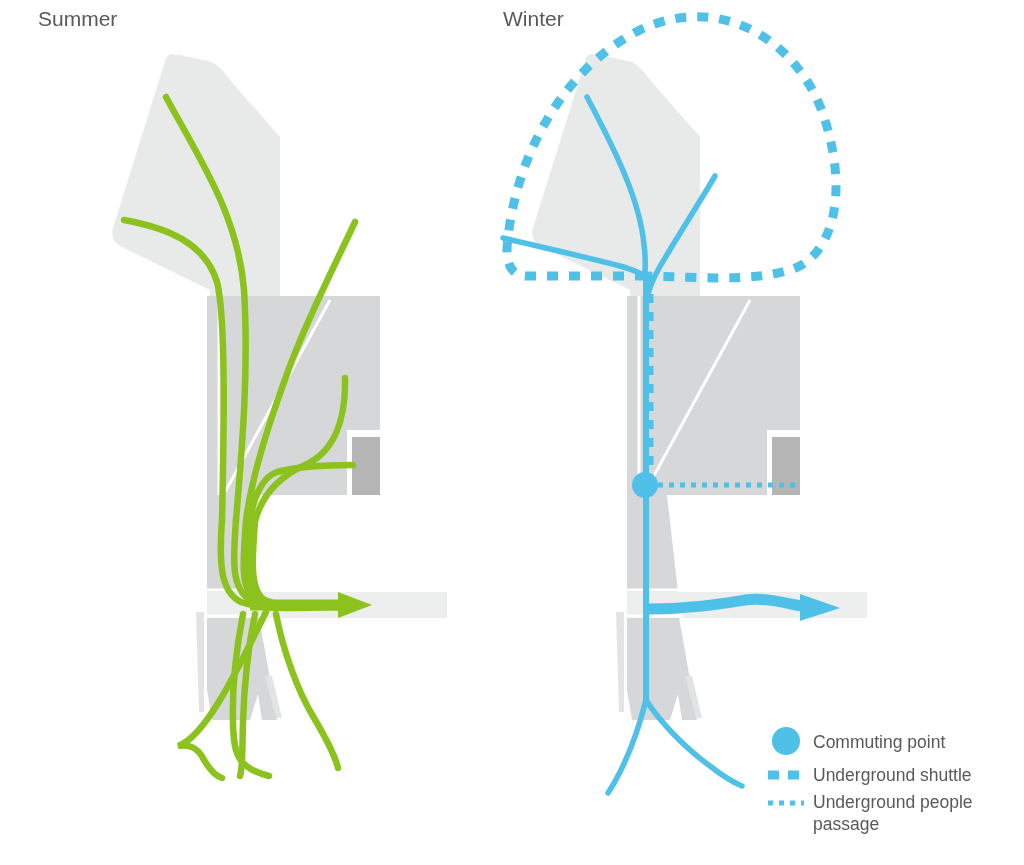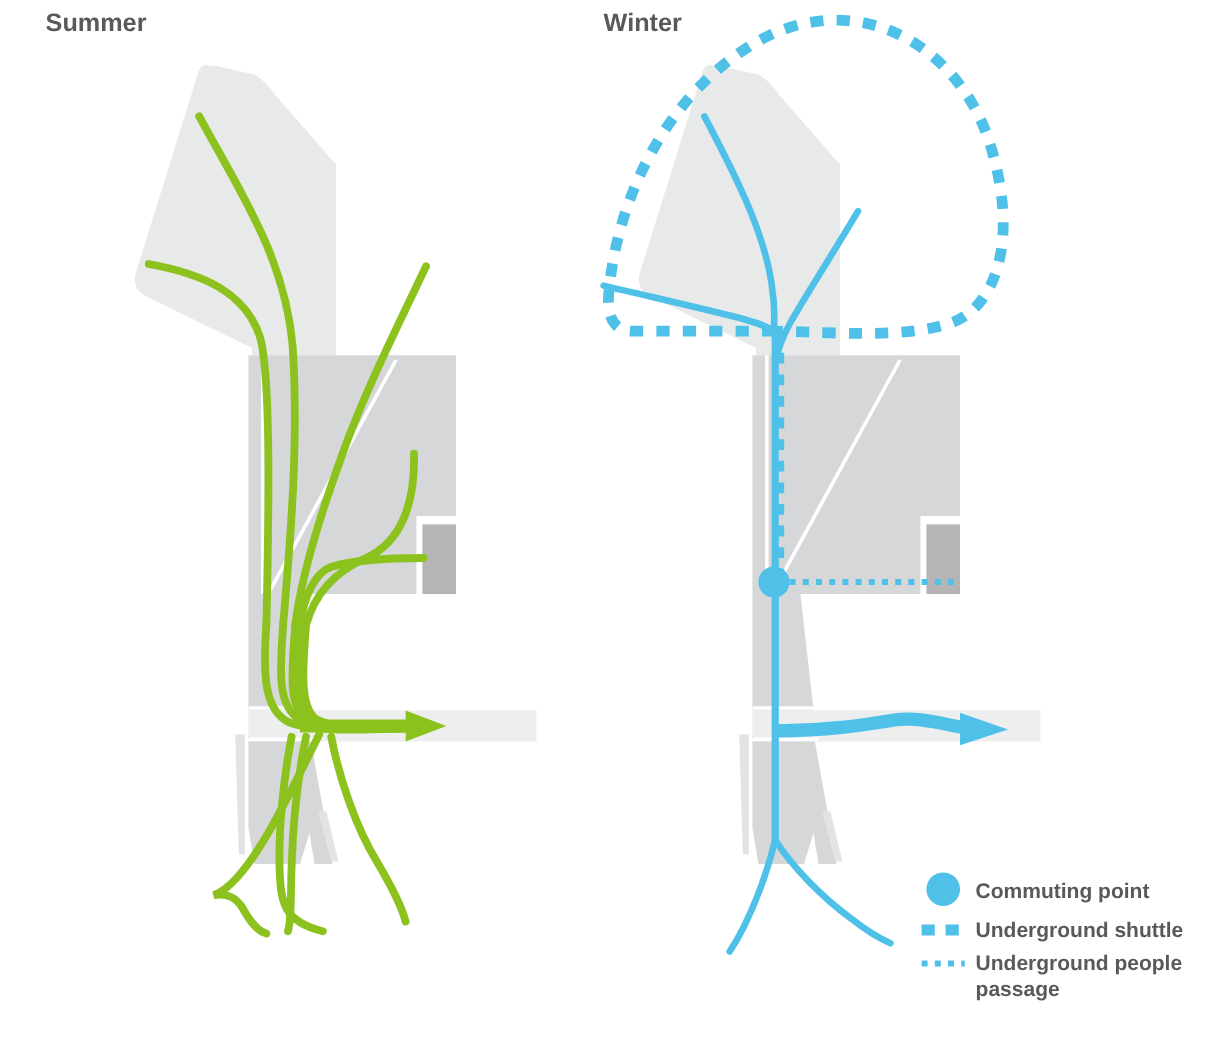--- a/index.html
+++ b/index.html
@@ -11,21 +11,20 @@
     width: 1024px;
     height: 865px;
     font-family: "Liberation Sans", sans-serif;
     overflow: hidden;
     position: relative;
   }
   #canvas-root {
     position: relative;
     width: 1024px;
     height: 865px;
-    font-weight: bold;
   }
   svg.diagram {
     position: absolute;
     top: 0;
     left: 0;
     width: 1024px;
     height: 865px;
     display: block;
   }
   .panel-title {

